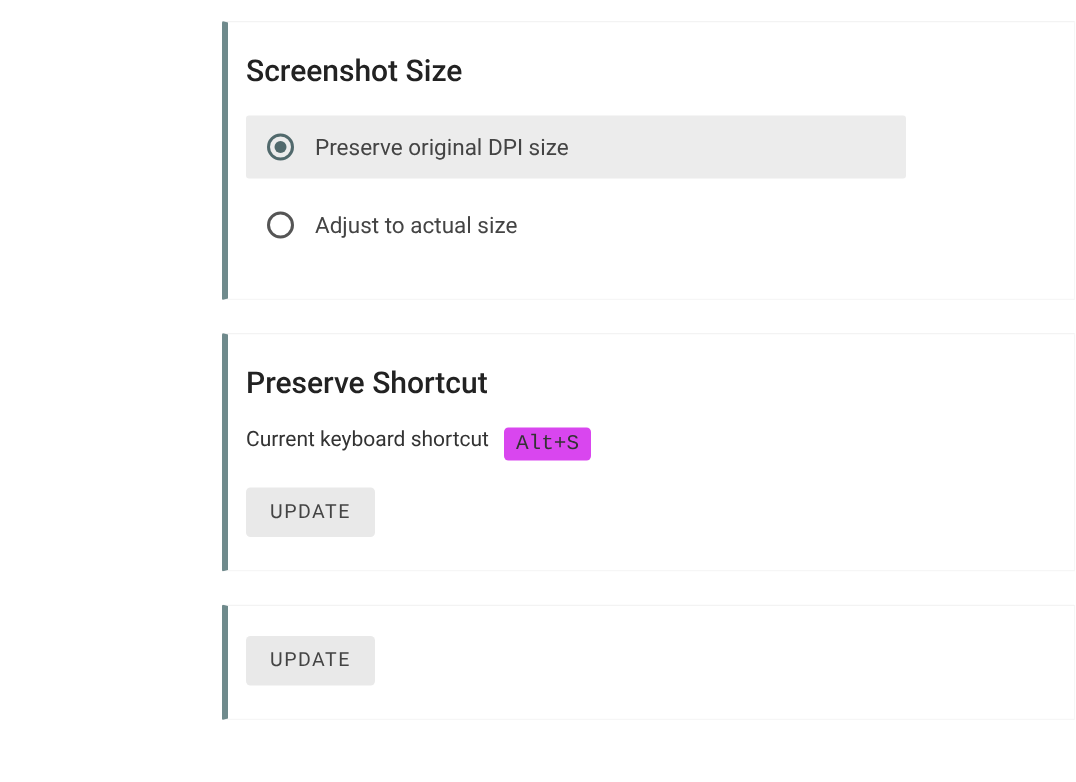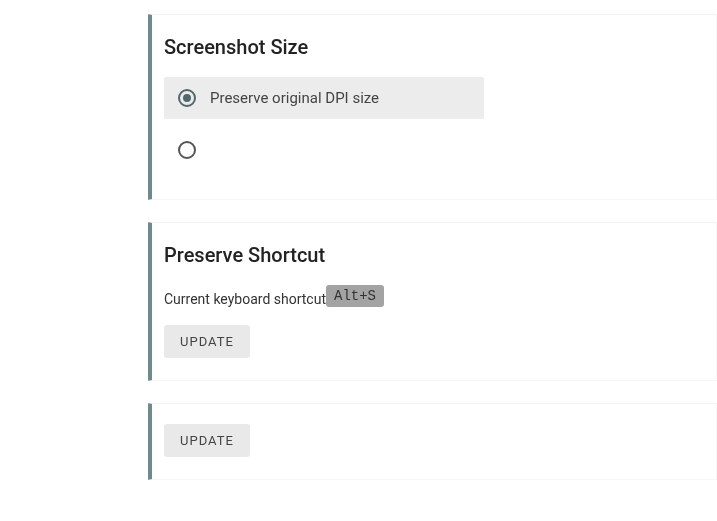--- a/index.html
+++ b/index.html
@@ -31,21 +31,21 @@
       color: #222;
       margin-bottom: 18px;
     }
     .radio-option {
       display: flex;
       align-items: center;
       padding: 12px 14px;
       border-radius: 2px;
       cursor: pointer;
       margin-bottom: 6px;
-      width: 320px;
+      width: 440px;
     }
     .radio-option.selected {
       background: #ececec;
     }
     .radio-circle {
       width: 18px;
       height: 18px;
       border: 2px solid #555;
       border-radius: 50%;
       margin-right: 14px;
@@ -66,30 +66,31 @@
     }
     .radio-option.selected .radio-dot {
       display: block;
     }
     .radio-label {
       font-size: 15px;
       color: #444;
     }
     .shortcut-row {
       display: flex;
-      align-items: flex-end;
+      align-items: flex-start;
       font-size: 14px;
       color: #333;
       margin-bottom: 18px;
     }
     .shortcut-key {
       font-family: "Courier New", Courier, monospace;
-      background: #a3a3a3;
+      background: #d946ef;
       padding: 3px 8px;
       border-radius: 3px;
+      margin-left: 10px;
       font-size: 14px;
       color: #333;
     }
     .btn {
       display: inline-block;
       background: #e9e9e9;
       color: #444;
       font-size: 13px;
       letter-spacing: 1px;
       padding: 9px 16px;
@@ -117,20 +118,21 @@
   <div class="section-title">Screenshot Size</div>
   <div class="radio-group">
     <div class="radio-option selected">
       <span class="radio-circle">
           <span class="radio-dot"></span>
         </span>
       <span class="radio-label">Preserve original DPI size</span>
     </div>
     <div class="radio-option">
       <span class="radio-circle"></span>
+      <span class="radio-label">Adjust to actual size</span>
     </div>
   </div>
 </div>
 
 <div class="section">
   <div class="section-title">Preserve Shortcut</div>
   <div class="shortcut-row">
     <span>Current keyboard shortcut</span>
     <span class="shortcut-key">Alt+S</span>
   </div>

